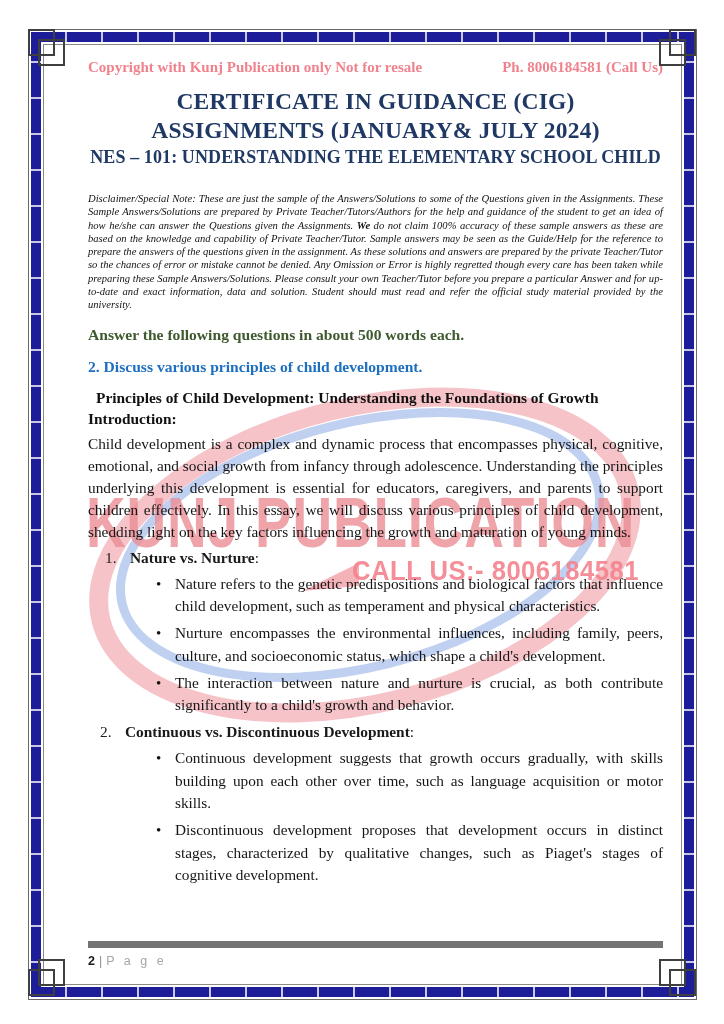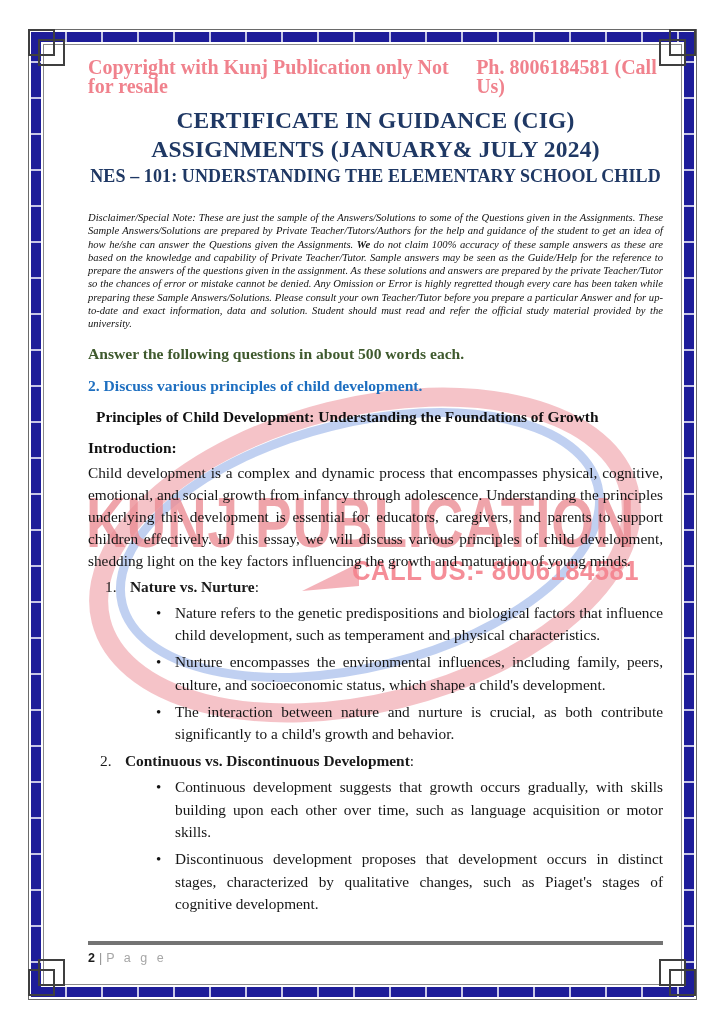--- a/index.html
+++ b/index.html
@@ -44,55 +44,55 @@
     position:absolute; left:352px; top:541px; white-space:nowrap;
     font-family:"Liberation Sans", sans-serif; font-weight:bold; font-size:27px; letter-spacing:.5px;
     color:rgba(244,130,141,.9); transform:scaleX(.95); transform-origin:left top;
   }
 
   
   .content { position:absolute; left:88px; top:58px; width:575px; z-index:2; color:#1a1a1a; }
 
   .copyright {
     display:flex; justify-content:space-between; align-items:center;
-    font-size:20px; font-weight:bold; color:#f0828d; line-height:19px;
+    font-size:15px; font-weight:bold; color:#f0828d; line-height:19px;
   }
   .doc-title {
     margin-top:10px; text-align:center; color:#1f3864; font-weight:bold;
     font-size:23.5px; line-height:28.5px; letter-spacing:.2px;
   }
   .doc-subtitle {
     margin-top:3px; text-align:center; color:#1f3864; font-weight:bold;
     font-size:18px; line-height:21px; letter-spacing:.1px;
   }
   .disclaimer {
     margin-top:24px; font-style:italic; font-size:10.6px; line-height:13.3px;
     text-align:justify; color:#111;
   }
   .h-green { margin-top:12px; font-size:15.6px; font-weight:bold; color:#3f5a2e; line-height:21px; }
   .h-blue  { margin-top:11px; font-size:15.6px; font-weight:bold; color:#1e6fc0; line-height:21px; }
   .h-black { margin-top:10px; font-size:15.4px; font-weight:bold; color:#111; line-height:21px;margin-left:8px; }
-  .h-intro { margin-top:10px; font-size:15.4px; font-weight:bold; color:#111; line-height:21px; }
+  .h-intro { margin-top:0; font-size:15.4px; font-weight:bold; color:#111; line-height:21px; }
   .para {
     margin-top:4px; font-size:15.3px; line-height:22px; text-align:justify; color:#151515;
   }
   .list-head { margin:4px 0 0 17px; font-size:15.4px; line-height:21px; }
   .list-head .num { display:inline-block; width:25px; }
   .list-head b { font-weight:bold; }
   .bullet {
     position:relative; margin:5px 0 0 87px; font-size:15.3px; line-height:22.3px;
     text-align:justify; color:#151515;
   }
   .bullet:first-of-type { margin-top:1px; }
   .bullet .dot { position:absolute; left:-19px; top:0; font-size:15px; color:#111; }
 
   
   .footer {
     position:absolute; left:88px; top:941px; width:575px; z-index:2;
-    border-top:4px solid #737373; padding-top:6px;
+    border-top:7px solid #737373; padding-top:6px;
     font-family:"Liberation Sans", sans-serif; font-size:12.5px;
   }
   .footer .pg-num { font-weight:bold; color:#1b1b1b; }
   .footer .sep { color:#8f8f8f; padding:0 4px; }
   .footer .pg-label { color:#a6a6a6; letter-spacing:3px; }
 </style>
 </head>
 <body>
 
 <div class="page">

